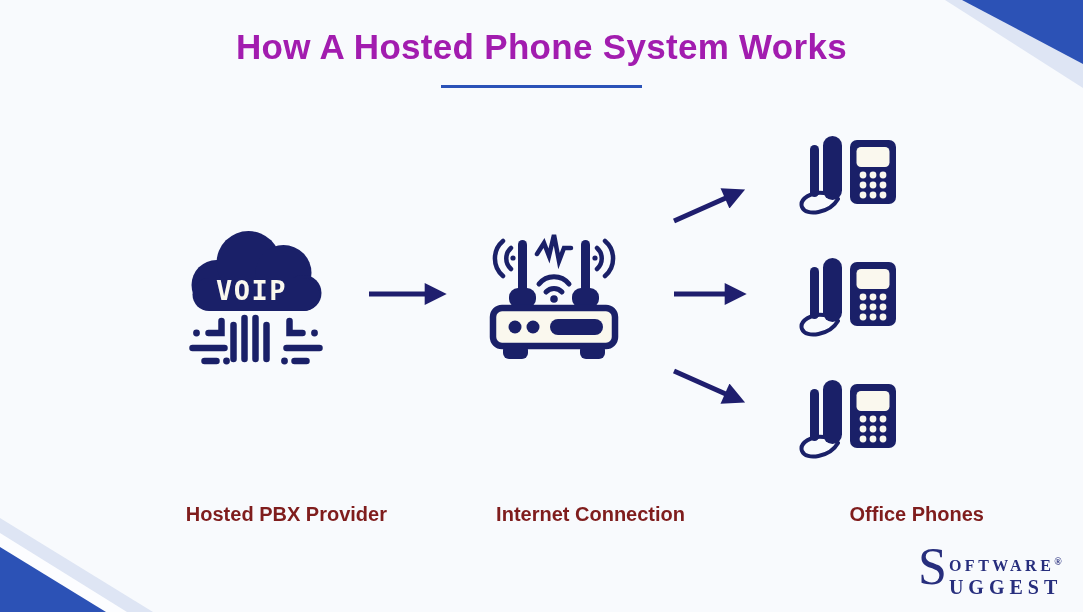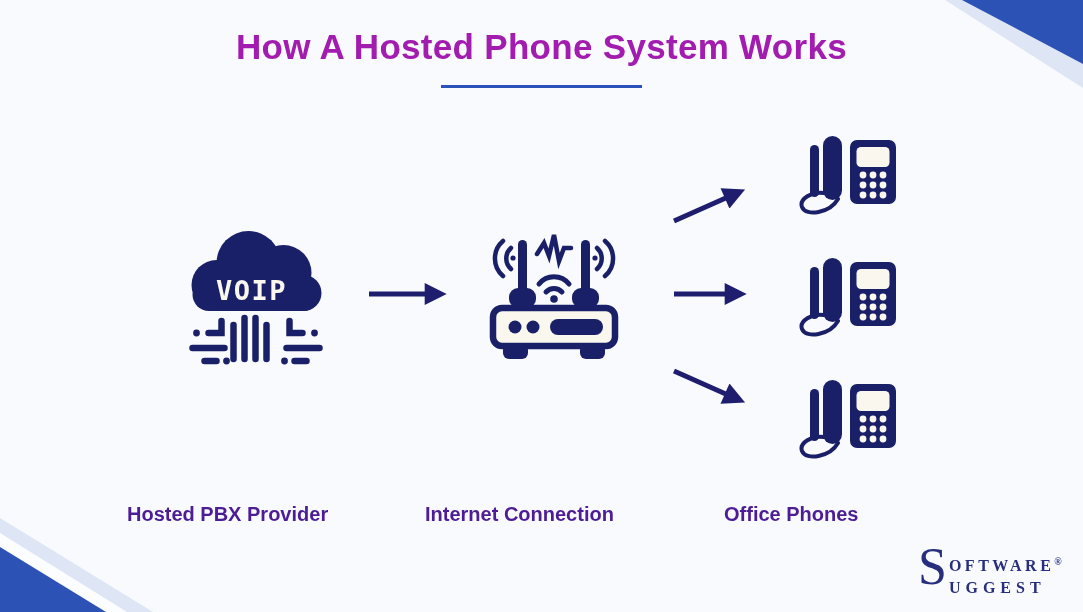--- a/index.html
+++ b/index.html
@@ -38,24 +38,24 @@
   .node-icon { position: absolute; z-index: 2; }
   .icon-cloud   { left: 187px; top: 223px; width: 138px; height: 142px; }
   .icon-router  { left: 487px; top: 227px; width: 134px; height: 136px; }
   .phone-1 { left: 798px; top: 129px; width: 108px; height: 92px; }
   .phone-2 { left: 798px; top: 251px; width: 108px; height: 92px; }
   .phone-3 { left: 798px; top: 373px; width: 108px; height: 92px; }
   .node-label {
     position: absolute;
     top: 503px;
     width: 260px;
-    text-align: left;
+    text-align: right;
     font-size: 20px;
     font-weight: bold;
-    color: #4c1d95;
+    color: #7f1d1d;
     z-index: 2;
   }
   .label-pbx      { left: 127px; }
   .label-internet { left: 425px; }
   .label-phones   { left: 724px; }
   .logo {
     position: absolute;
     left: 918px; top: 545px;
     display: flex;
     align-items: flex-start;
@@ -71,21 +71,21 @@
   .logo-lines { display: flex; flex-direction: column; margin-left: 2px; padding-top: 4px; }
   .logo-top {
     font-size: 16px;
     font-weight: bold;
     letter-spacing: 3.5px;
     line-height: 25px;
     white-space: nowrap;
   }
   .logo-top sup { font-size: 10px; letter-spacing: 0; }
   .logo-bottom {
-    font-size: 16px;
+    font-size: 20px;
     font-weight: bold;
     letter-spacing: 5px;
     line-height: 19px;
     white-space: nowrap;
   }
   .voip-text {
     font-family: "DejaVu Sans Mono", monospace;
     font-weight: bold;
     letter-spacing: 1.5px;
   }

